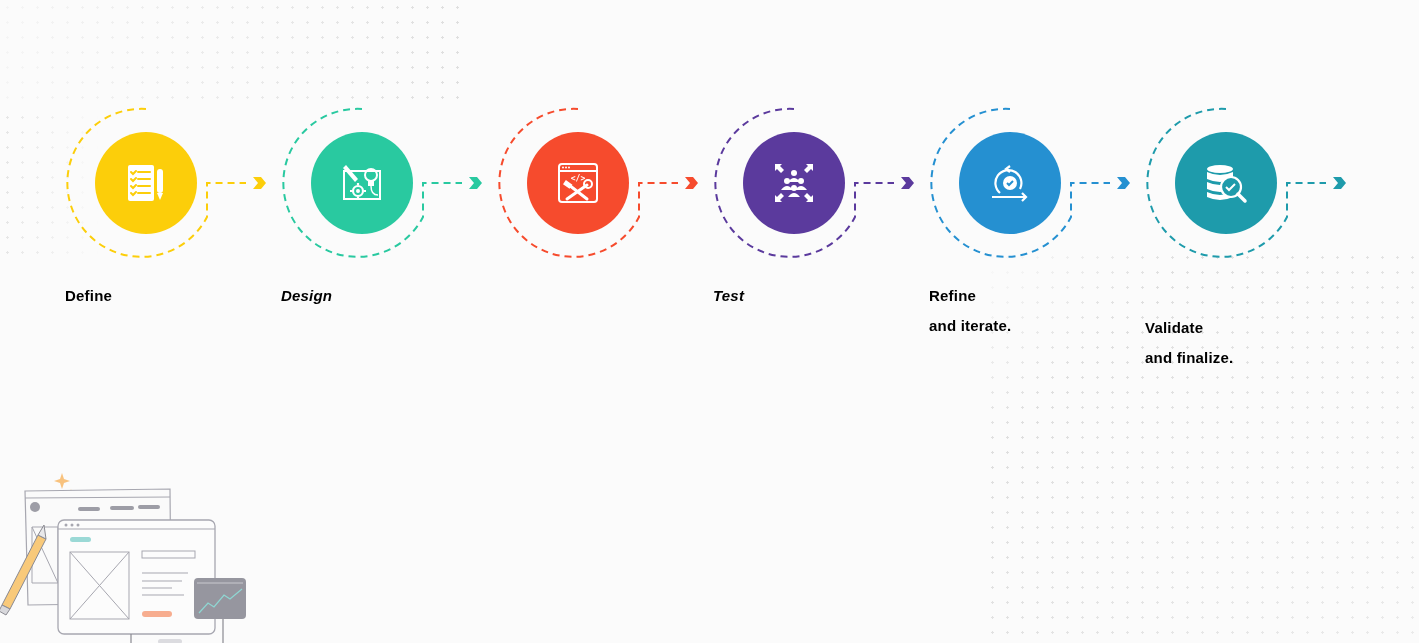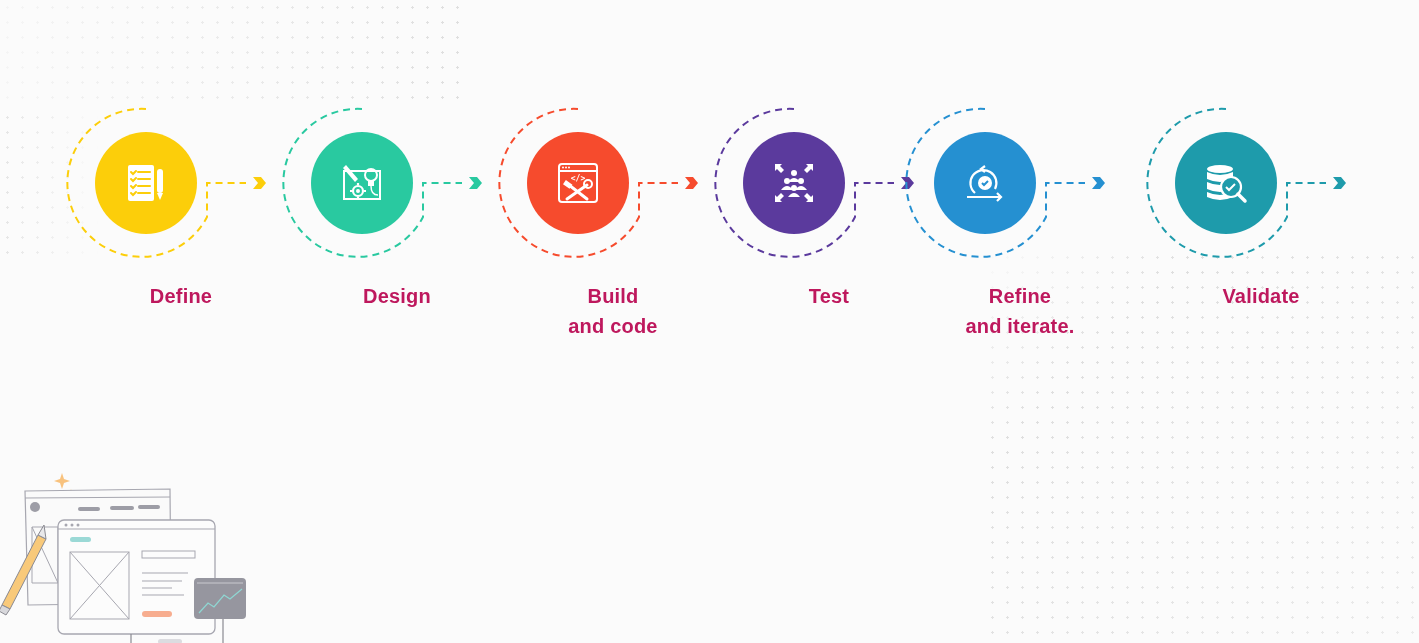--- a/index.html
+++ b/index.html
@@ -60,25 +60,24 @@
     }
     .step .disc svg {
       width: 48px;
       height: 48px;
     }
     .step .label {
       position: absolute;
       top: 181px;
       left: -30px;
       width: 232px;
-      text-align: center;
-      font-size: 20px;
+      font-size: 15px;
       font-weight: 700;
       line-height: 30px;
-      color: #be185d;
+      color: #000000;
       letter-spacing: 0.2px;
     }
     .step .label span {
       display: block;
     }
     .illustration {
       position: absolute;
       left: 0;
       top: 465px;
       width: 260px;
@@ -134,21 +133,21 @@
       <circle cx="20" cy="32" r="2" fill="#fff"></circle>
       <g stroke="#fff" stroke-width="2.2">
         <line x1="20" y1="24" x2="20" y2="26"></line>
           <line x1="20" y1="38" x2="20" y2="40"></line>
         <line x1="12" y1="32" x2="14" y2="32"></line>
           <line x1="26" y1="32" x2="28" y2="32"></line>
       </g>
       <path d="M33 27 Q 33 36 40 36" fill="none" stroke="#fff" stroke-width="1.5"></path>
     </svg>
   </div>
-  <div class="label" style="left:-46px;">
+  <div class="label" style="left:-46px;font-style:italic;">
     <span>Design</span>
   </div>
 </div>
 
 <div class="step" style="left:543px;">
   <svg class="ring" width="216" height="170">
     <path d="M 50 9 A 74 74 0 1 0 111 117 L 111 83 L 150 83" fill="none" stroke="#f64b2d" stroke-width="2" stroke-dasharray="7 5" transform="translate(-15,0)"></path>
     <path d="M 145 77 L 153 77 L 158 83 L 153 89 L 145 89 L 150 83 Z" fill="#f64b2d" transform="translate(-3,0)"></path>
   </svg>
   <div class="disc" style="background:#f64b2d; left:-16px;">
@@ -159,24 +158,20 @@
         <circle cx="12" cy="8.5" r="1" fill="#fff"></circle>
         <circle cx="15" cy="8.5" r="1" fill="#fff"></circle>
       <text x="24" y="22" font-size="8" text-anchor="middle" fill="#fff" font-family="DejaVu Sans Mono, monospace" font-weight="bold">&lt;/&gt;</text>
       <g stroke="#fff" stroke-width="3" stroke-linecap="round">
         <line x1="13" y1="40" x2="33" y2="26"></line>
         <line x1="15" y1="26" x2="33" y2="40"></line>
       </g>
       <circle cx="34" cy="25" r="4" fill="none" stroke="#fff" stroke-width="2"></circle>
       <rect x="10" y="23" width="8" height="5" fill="#fff" transform="rotate(35 14 25)"></rect>
     </svg>
-  </div>
-  <div class="label" style="left:-46px;">
-    <span>Build</span>
-    <span>and code</span>
   </div>
 </div>
 
 <div class="step" style="left:759px;">
   <svg class="ring" width="216" height="170">
     <path d="M 50 9 A 74 74 0 1 0 111 117 L 111 83 L 150 83" fill="none" stroke="#5b3a9d" stroke-width="2" stroke-dasharray="7 5" transform="translate(-15,0)"></path>
     <path d="M 145 77 L 153 77 L 158 83 L 153 89 L 145 89 L 150 83 Z" fill="#5b3a9d" transform="translate(-3,0)"></path>
   </svg>
   <div class="disc" style="background:#5b3a9d; left:-16px;">
     <svg viewBox="0 0 48 48">
@@ -189,26 +184,26 @@
           <path d="M25 31 Q31 23 37 31 Z"></path>
         <circle cx="24" cy="29" r="3"></circle>
           <path d="M18 38 Q24 30 30 38 Z"></path>
         <path d="M5 5 L12 5 L10 7 L14 11 L11 14 L7 10 L5 12 Z"></path>
         <path d="M43 5 L36 5 L38 7 L34 11 L37 14 L41 10 L43 12 Z"></path>
         <path d="M5 43 L12 43 L10 41 L14 37 L11 34 L7 38 L5 36 Z"></path>
         <path d="M43 43 L36 43 L38 41 L34 37 L37 34 L41 38 L43 36 Z"></path>
       </g>
     </svg>
   </div>
-  <div class="label" style="left:-46px;">
+  <div class="label" style="left:-46px;font-style:italic;">
     <span>Test</span>
   </div>
 </div>
 
-<div class="step" style="left:950px;">
+<div class="step" style="left:975px;">
   <svg class="ring" width="216" height="170">
     <path d="M 50 9 A 74 74 0 1 0 111 117 L 111 83 L 150 83" fill="none" stroke="#2590d1" stroke-width="2" stroke-dasharray="7 5" transform="translate(-15,0)"></path>
     <path d="M 145 77 L 153 77 L 158 83 L 153 89 L 145 89 L 150 83 Z" fill="#2590d1" transform="translate(-3,0)"></path>
   </svg>
   <div class="disc" style="background:#2590d1; left:-16px;">
     <svg viewBox="0 0 48 48">
       <path d="M14 34 A 13 13 0 1 1 34 30" fill="none" stroke="#fff" stroke-width="2.2"></path>
       <path d="M24 7 L20 10 L24 13" fill="none" stroke="#fff" stroke-width="2.2"></path>
       <circle cx="24" cy="24" r="7" fill="#fff"></circle>
       <path d="M21 24 l2 2 l4 -4" fill="none" stroke="#2590d1" stroke-width="2"></path>
@@ -233,22 +228,23 @@
         <ellipse cx="18" cy="10" rx="13" ry="4"></ellipse>
         <path d="M5 13 Q18 19 31 13 L31 20 Q18 26 5 20 Z"></path>
         <path d="M5 23 Q18 29 31 23 L31 30 Q18 36 5 30 Z"></path>
         <path d="M5 33 Q18 39 31 33 L31 38 Q18 44 5 38 Z"></path>
       </g>
       <circle cx="29" cy="28" r="10" fill="#1e9bab" stroke="#fff" stroke-width="2.2"></circle>
       <path d="M24 28 l3 3 l6 -6" fill="none" stroke="#fff" stroke-width="2"></path>
       <line x1="36" y1="35" x2="43" y2="42" stroke="#fff" stroke-width="3.5" stroke-linecap="round"></line>
     </svg>
   </div>
-  <div class="label" style="left:-46px;">
+  <div class="label" style="left:-46px;margin-top:32px;">
     <span>Validate</span>
+    <span>and finalize.</span>
   </div>
 </div>
 
 <svg class="illustration" viewBox="0 0 260 178">
 
   <g fill="#f8c27e">
     <path d="M62 8 L64 14 L70 16 L64 18 L62 24 L60 18 L54 16 L60 14 Z"></path>
     <path d="M71 24 L72 28 L76 29 L72 30 L71 34 L70 30 L66 29 L70 28 Z"></path>
   </g>
 

